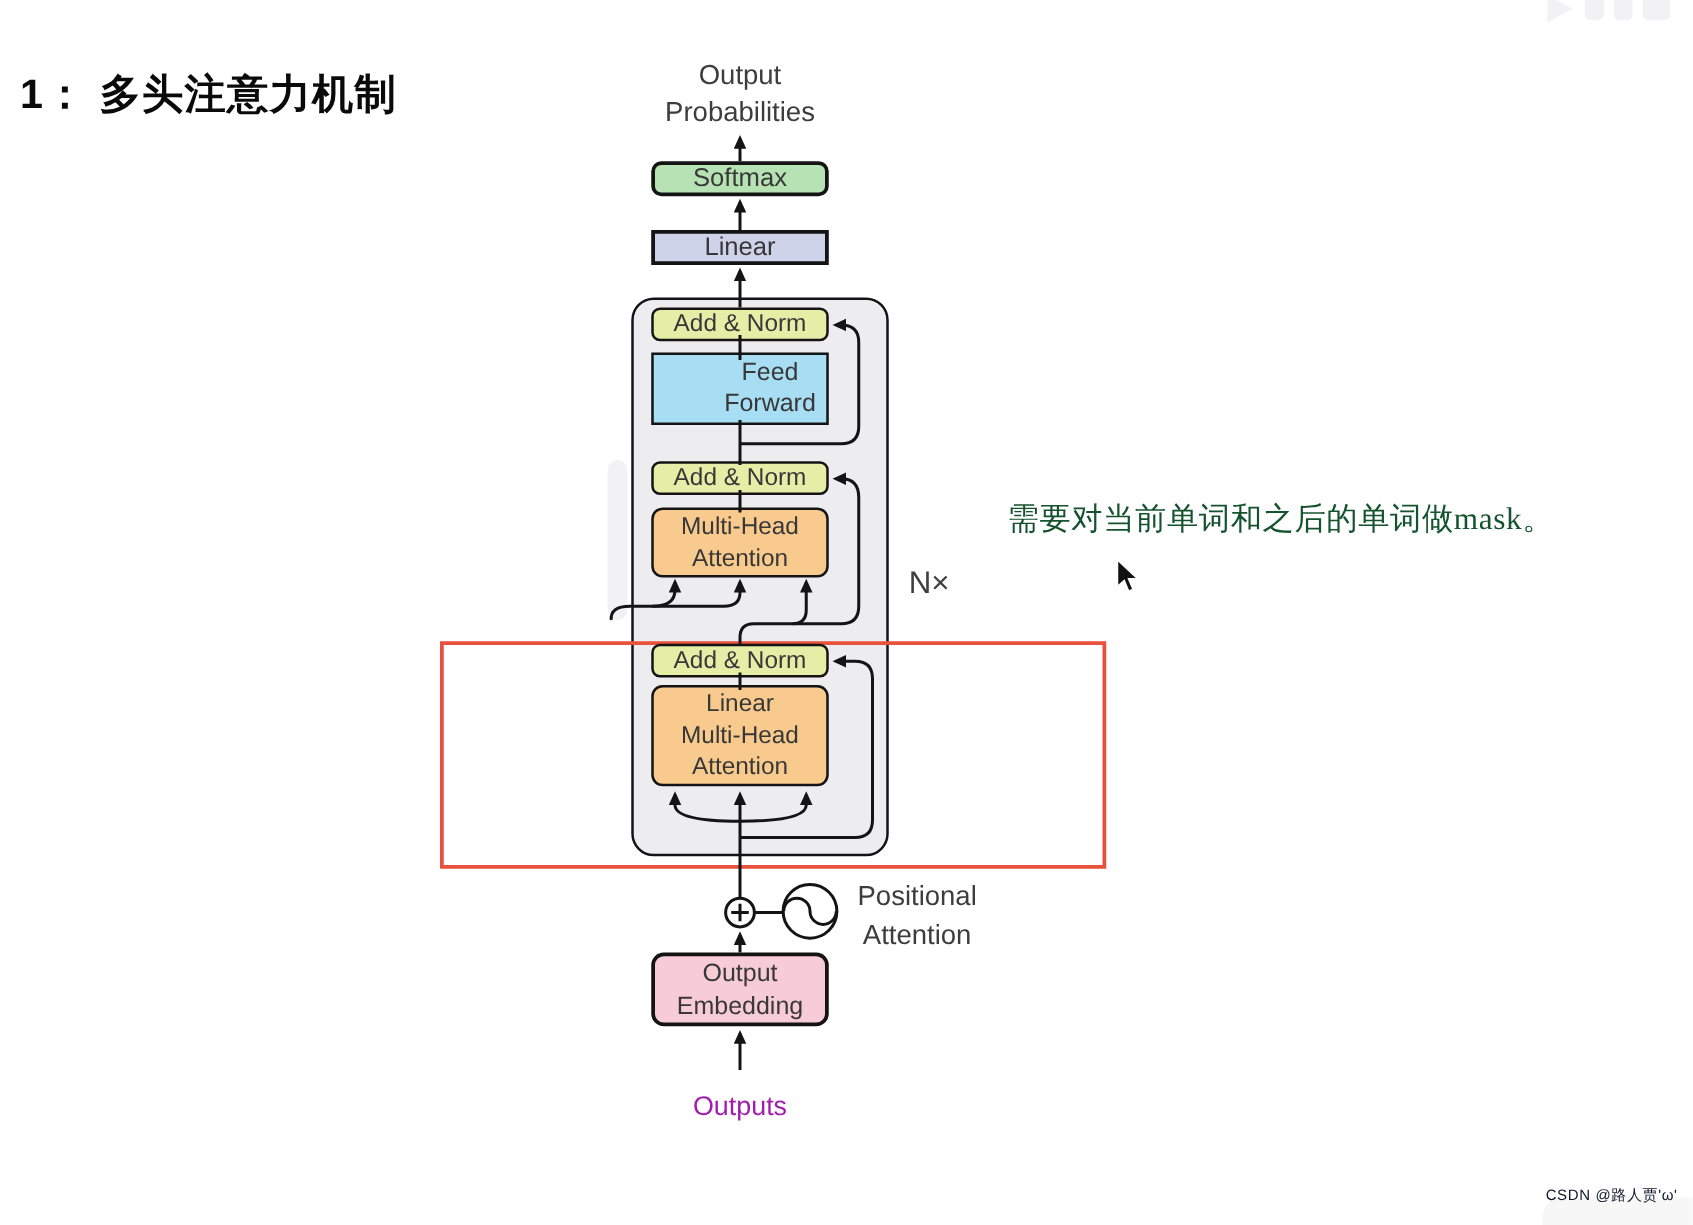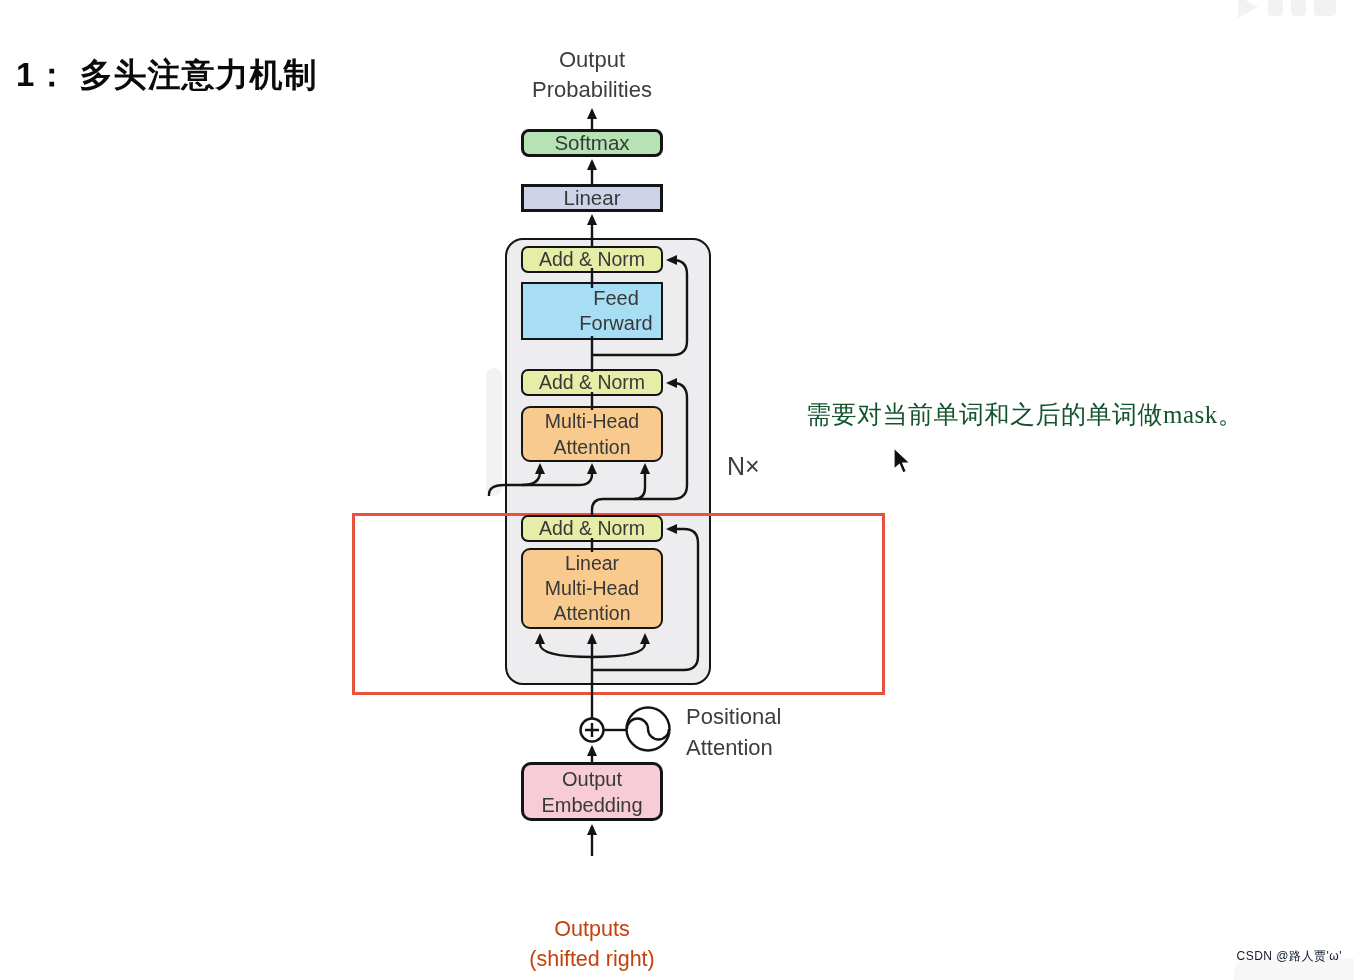--- a/index.html
+++ b/index.html
@@ -12,24 +12,24 @@
   .nosel{user-select:none;}
 
   
   #slide-title{
     left:16px;top:53px;font-size:33px;font-weight:bold;color:#0a0a0a;
     letter-spacing:1px;
   }
   #annotation{
     left:806px;top:398px;font-size:25px;color:#14532d;letter-spacing:0.5px;font-family:Liberation Serif, serif;
   }
-  .diagram-label{color:#3d3d3d;}
+  .diagram-label{color:#3d3d3d;text-align:center;}
   #output-prob{left:472px;top:45px;width:240px;text-align:center;font-size:22px;line-height:30px;}
   #pos-enc-label{left:686px;top:701px;font-size:22px;line-height:31px;}
-  #outputs-label{left:472px;top:914px;width:240px;text-align:center;font-size:21.5px;line-height:30px;color:#c2410c;}
+  #outputs-label{left:472px;top:870px;width:240px;text-align:center;font-size:21.5px;line-height:30px;color:#a21caf;}
   #n-times{left:727px;top:452px;font-size:25px;color:#3f3f3f;}
 
   
   .box{
     box-sizing:border-box;border:2.5px solid var(--c-line);
     display:flex;flex-direction:column;align-items:center;justify-content:center;
     color:#383838;z-index:4;text-align:center;
   }
   .box .ln{pointer-events:none;}
   #decoder-container{
@@ -94,21 +94,20 @@
 <div class="abs nosel diagram-label" id="output-prob">
   <div>Output</div>
   <div>Probabilities</div>
 </div>
 <div class="abs nosel diagram-label" id="pos-enc-label">
   <div>Positional</div>
   <div>Attention</div>
 </div>
 <div class="abs nosel" id="outputs-label">
   <div>Outputs</div>
-  <div>(shifted right)</div>
 </div>
 <div class="abs nosel" id="n-times">N×</div>
 
 <div class="abs box nosel" id="box-softmax">
     <span class="ln">Softmax</span>
   </div>
 <div class="abs box nosel" id="box-linear">
     <span class="ln">Linear</span>
   </div>
 <div class="abs box nosel" id="box-addnorm-top">

